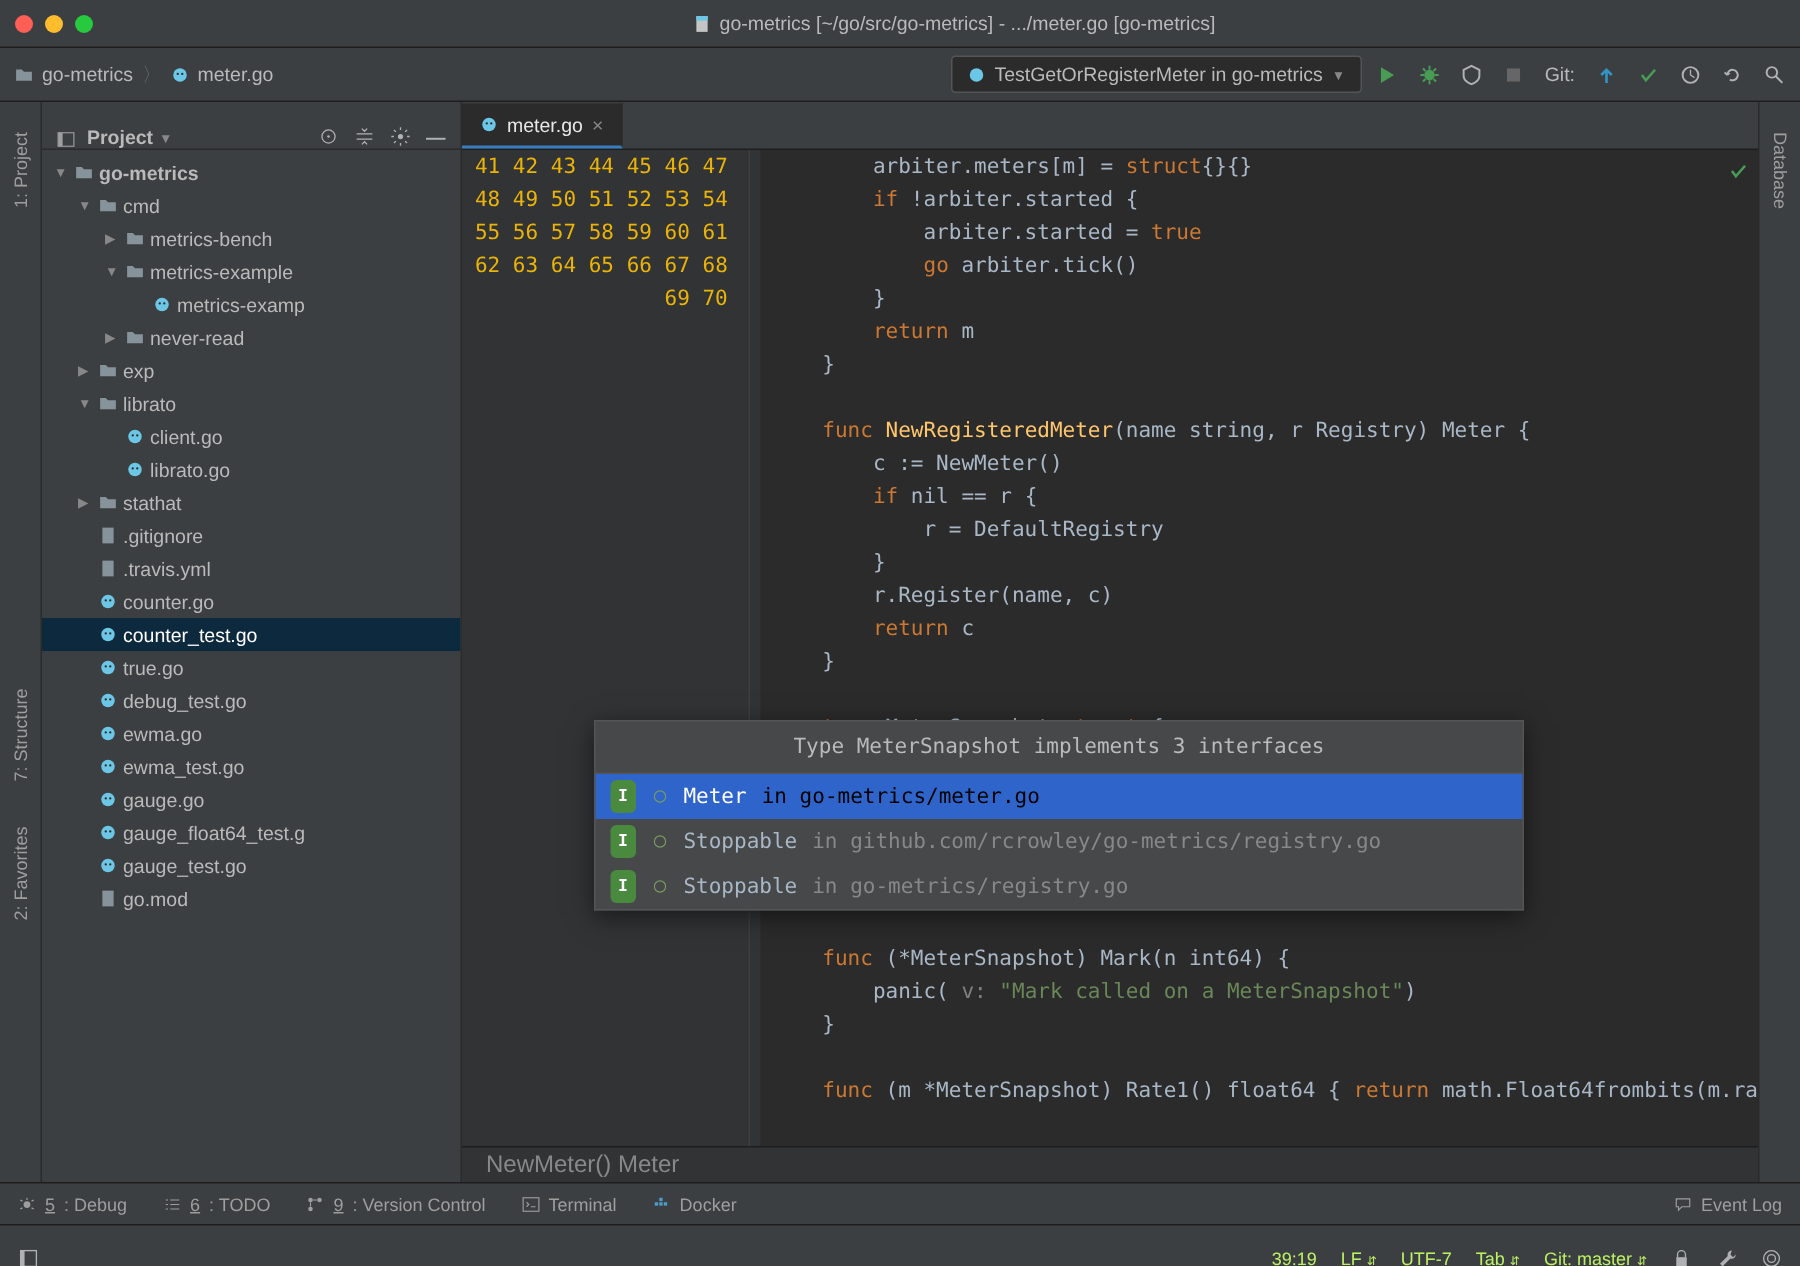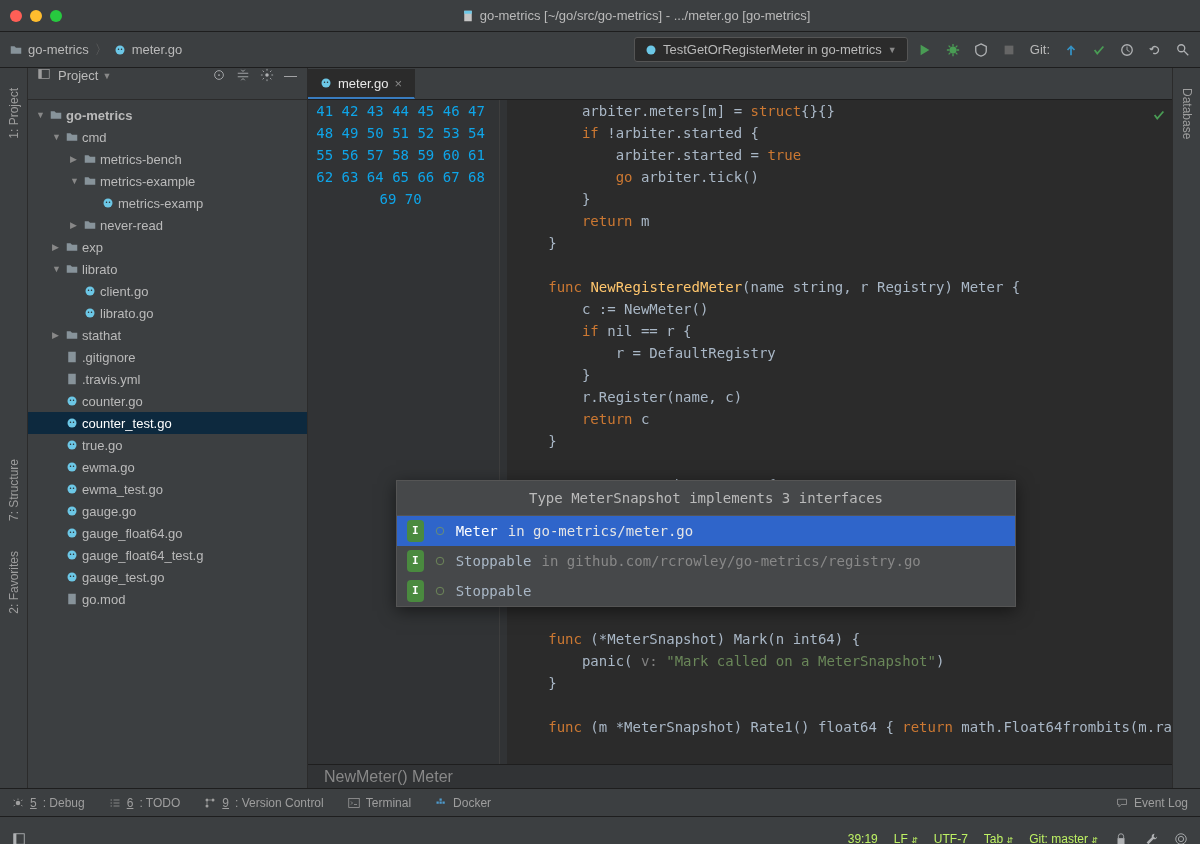--- a/index.html
+++ b/index.html
@@ -22,49 +22,49 @@
 .git-label { color: #bababa; }
 
 .main { display: flex; height: calc(844px - 32px - 36px - 28px - 28px); }
 
 .left-gutter { width: 28px; background: #3c3f41; border-right: 1px solid #2b2b2b; display: flex; flex-direction: column; align-items: center; padding-top: 20px; gap: 30px; }
 .gutter-label { writing-mode: vertical-rl; transform: rotate(180deg); color: #9e9e9e; font-size: 12px; cursor: pointer; display: flex; align-items: center; gap: 4px; }
 
 .right-gutter { width: 28px; background: #3c3f41; border-left: 1px solid #2b2b2b; display: flex; flex-direction: column; align-items: center; padding-top: 20px; }
 
 .project-panel { width: 280px; background: #3c3f41; border-right: 1px solid #2b2b2b; display: flex; flex-direction: column; }
-.panel-header { height: 32px; display: flex; align-items: flex-start; padding: 0 10px; gap: 8px; border-bottom: 1px solid #2b2b2b; }
+.panel-header { height: 32px; display: flex; align-items: flex-end; padding: 0 10px; gap: 8px; border-bottom: 1px solid #2b2b2b; font-weight: bold; }
 .panel-title { color: #bababa; display: flex; align-items: center; gap: 4px; }
 .panel-icons { margin-left: auto; display: flex; gap: 10px; }
 .tree { overflow: auto; flex: 1; padding: 4px 0; }
 .tree-item { display: flex; align-items: center; padding: 2px 6px; gap: 4px; cursor: pointer; white-space: nowrap; color: #bababa; height: 22px; }
 .tree-item.selected { background: #0d293e; color: #fff; }
 .indent-0 { padding-left: 8px; } .indent-1 { padding-left: 24px; } .indent-2 { padding-left: 42px; } .indent-3 { padding-left: 60px; }
 .arrow { width: 10px; display: inline-block; color: #888; font-size: 9px; }
 
 .editor-area { flex: 1; display: flex; flex-direction: column; background: #2b2b2b; position: relative; }
 .tabs { height: 32px; background: #3c3f41; display: flex; align-items: flex-end; border-bottom: 1px solid #1e1e1e; }
 .tab { background: #515658; padding: 6px 12px; display: flex; align-items: center; gap: 6px; color: #e8e8e8; border-right: 1px solid #2b2b2b; height: 30px; }
 .tab.active { background: #2b2b2b; border-bottom: 2px solid #397cbf; }
 .tab-close { color: #888; cursor: pointer; }
 
 .editor-body { flex: 1; display: flex; font-family: "Menlo", "Consolas", monospace; font-size: 14px; line-height: 22px; position: relative; overflow: hidden; }
-.gutter { background: #313335; color: #0ea5e9; text-align: center; padding: 0 14px 0 8px; user-select: none; border-right: 1px solid #3e3e3e; }
+.gutter { background: #313335; color: #eab308; text-align: right; padding: 0 14px 0 8px; user-select: none; border-right: 1px solid #3e3e3e; }
 .gutter-marks { width: 28px; background: #313335; }
 .code { padding-left: 8px; white-space: pre; color: #a9b7c6; position: relative; }
 .kw { color: #cc7832; } .fn { color: #ffc66d; } .typ { color: #a9b7c6; } .lit { color: #cc7832; } .str { color: #6a8759; } .comment { color: #808080; }
 
 .popup { position: absolute; left: 88px; top: 380px; width: 620px; background: #46484a; border: 1px solid #555; box-shadow: 0 4px 16px rgba(0,0,0,0.5); z-index: 100; }
 .popup-header { padding: 6px 12px; color: #bababa; text-align: center; border-bottom: 1px solid #555; }
 .popup-item { padding: 4px 10px; display: flex; align-items: center; gap: 10px; }
 .popup-item.sel { background: #2f65ca; color: #fff; }
 .popup-badge { background: #4a8a3f; color: #fff; border-radius: 4px; padding: 0 5px; font-size: 11px; font-weight: bold; }
 .popup-text { font-family: "Menlo", monospace; }
 .popup-dim { color: #888; }
-.popup-item.sel .popup-dim { color: #e5e5e5; text-align: center; }
+.popup-item.sel .popup-dim { color: #000000; text-align: center; }
 
 .breadcrumb-bar { height: 24px; background: #313335; border-top: 1px solid #1e1e1e; display: flex; align-items: center; padding: 0 16px; color: #888; font-size: 16px; }
 
 .toolwindow-bar { height: 28px; background: #3c3f41; border-top: 1px solid #1e1e1e; display: flex; align-items: center; padding: 0 12px; gap: 24px; color: #9e9e9e; font-size: 12px; }
 .tw-item { display: flex; align-items: center; gap: 6px; cursor: pointer; }
 .tw-right { margin-left: auto; }
 
 .statusbar { height: 44px; background: #3c3f41; border-top: 1px solid #1e1e1e; display: flex; align-items: center; padding: 0 12px; gap: 16px; color: #bef264; font-size: 12px; }
 .status-right { margin-left: auto; display: flex; gap: 16px; align-items: center; }
 
@@ -333,48 +333,48 @@
           </svg>
           <span>true.go</span>
         </div>
         <div class="tree-item indent-1">
           <span class="arrow"></span>
           <svg class="sm" viewBox="0 0 16 16">
             <circle cx="8" cy="8" r="6" fill="#6cc7e6"></circle>
             <circle cx="6" cy="7" r="1" fill="#2b2b2b"></circle>
             <circle cx="10" cy="7" r="1" fill="#2b2b2b"></circle>
           </svg>
+          <span>debug_test.go</span>
+        </div>
+        <div class="tree-item indent-1">
+          <span class="arrow"></span>
+          <svg class="sm" viewBox="0 0 16 16">
+            <circle cx="8" cy="8" r="6" fill="#6cc7e6"></circle>
+            <circle cx="6" cy="7" r="1" fill="#2b2b2b"></circle>
+            <circle cx="10" cy="7" r="1" fill="#2b2b2b"></circle>
+          </svg>
           <span>ewma.go</span>
         </div>
         <div class="tree-item indent-1">
           <span class="arrow"></span>
           <svg class="sm" viewBox="0 0 16 16">
             <circle cx="8" cy="8" r="6" fill="#6cc7e6"></circle>
             <circle cx="6" cy="7" r="1" fill="#2b2b2b"></circle>
             <circle cx="10" cy="7" r="1" fill="#2b2b2b"></circle>
           </svg>
           <span>ewma_test.go</span>
         </div>
         <div class="tree-item indent-1">
           <span class="arrow"></span>
           <svg class="sm" viewBox="0 0 16 16">
             <circle cx="8" cy="8" r="6" fill="#6cc7e6"></circle>
             <circle cx="6" cy="7" r="1" fill="#2b2b2b"></circle>
             <circle cx="10" cy="7" r="1" fill="#2b2b2b"></circle>
           </svg>
           <span>gauge.go</span>
-        </div>
-        <div class="tree-item indent-1">
-          <span class="arrow"></span>
-          <svg class="sm" viewBox="0 0 16 16">
-            <circle cx="8" cy="8" r="6" fill="#6cc7e6"></circle>
-            <circle cx="6" cy="7" r="1" fill="#2b2b2b"></circle>
-            <circle cx="10" cy="7" r="1" fill="#2b2b2b"></circle>
-          </svg>
-          <span>gauge_float64.go</span>
         </div>
         <div class="tree-item indent-1">
           <span class="arrow"></span>
           <svg class="sm" viewBox="0 0 16 16">
             <circle cx="8" cy="8" r="6" fill="#6cc7e6"></circle>
             <circle cx="6" cy="7" r="1" fill="#2b2b2b"></circle>
             <circle cx="10" cy="7" r="1" fill="#2b2b2b"></circle>
           </svg>
           <span>gauge_float64_test.g</span>
         </div>
@@ -495,20 +495,21 @@
               </svg>
               <span class="popup-text">Stoppable</span> 
               <span class="popup-text popup-dim">in github.com/rcrowley/go-metrics/registry.go</span>
             </div>
             <div class="popup-item">
               <span class="popup-badge">I</span>
               <svg class="sm" viewBox="0 0 16 16" style="color:#7a9a5e">
                 <circle cx="8" cy="8" r="5" fill="none" stroke="currentColor"></circle>
               </svg>
               <span class="popup-text">Stoppable</span> 
+              <span class="popup-text popup-dim">in go-metrics/registry.go</span>
             </div>
           </div>
       </div>
     </div>
     <div class="breadcrumb-bar">
         <span>NewMeter() Meter</span>
       </div>
   </div>
 
   <div class="right-gutter">

